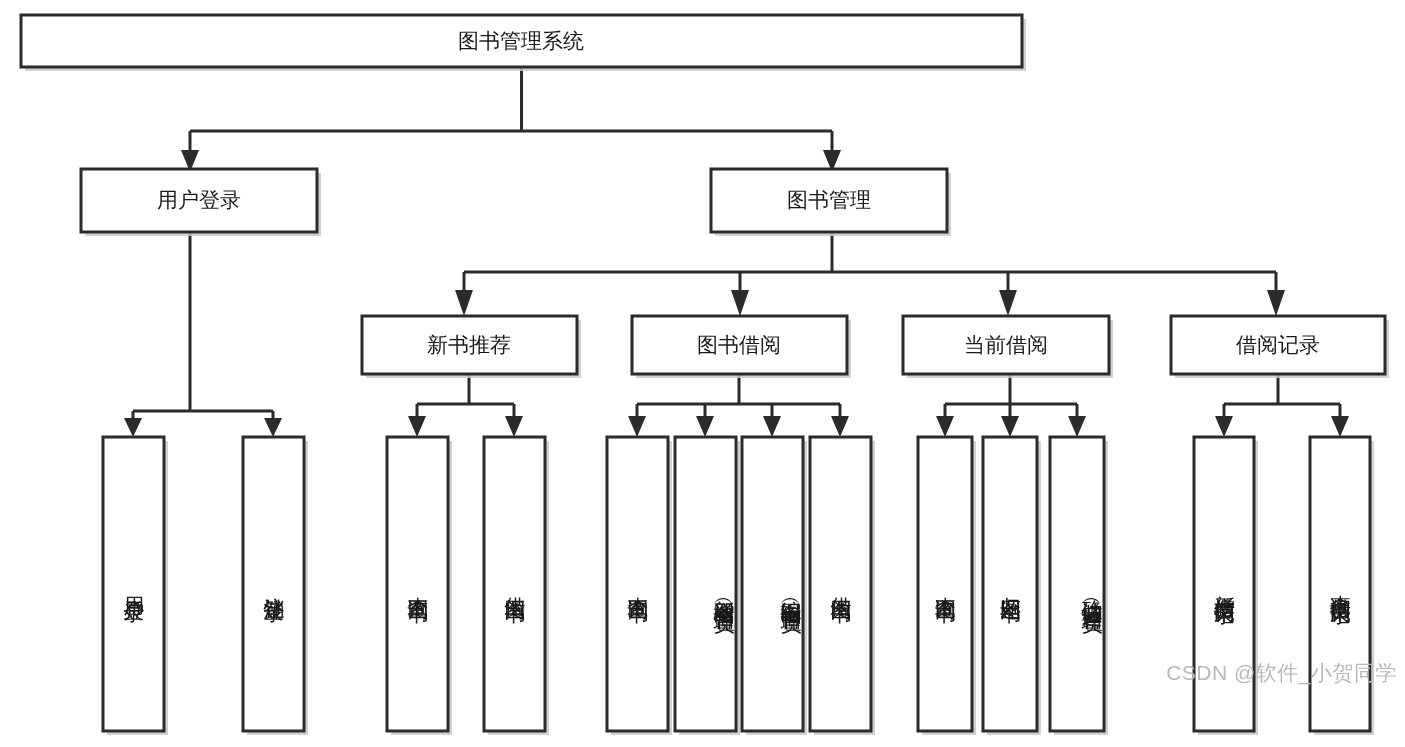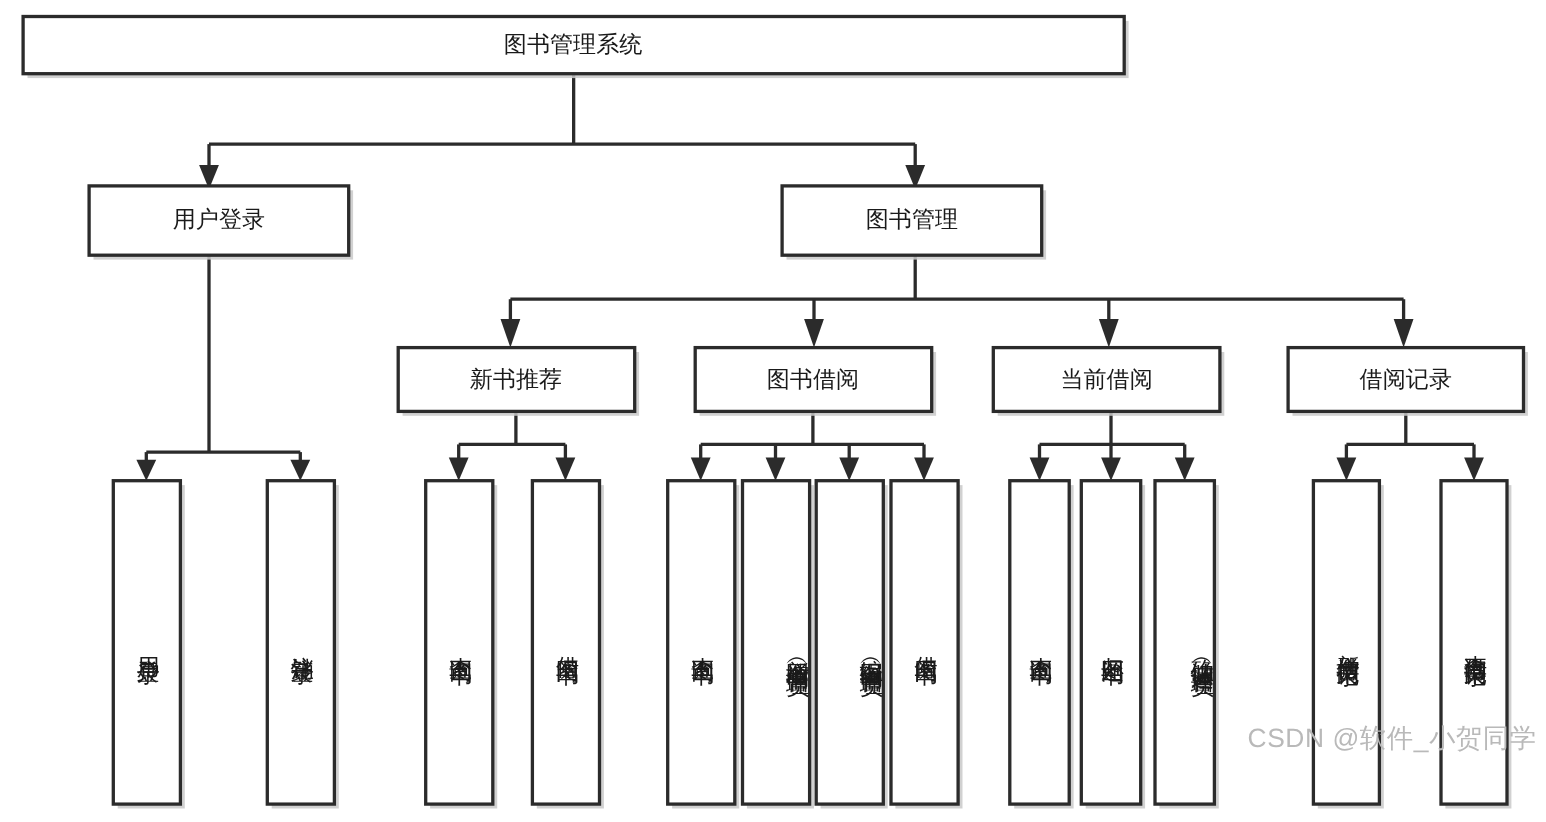--- a/index.html
+++ b/index.html
@@ -64,21 +64,21 @@
     justify-content: center;
     text-align: center;
     white-space: nowrap;
     pointer-events: none;
   }
   .watermark {
     position: absolute;
     right: 8px;
     bottom: 6px;
     font-family: "Liberation Sans", "DejaVu Sans", sans-serif;
-    font-size: 24px;
+    font-size: 21px;
     color: #b9b9b9;
     white-space: nowrap;
     letter-spacing: 0.5px;
     text-align: right;
   }
 </style>
 </head>
 <body>
 
 <div id="diagram-root">

